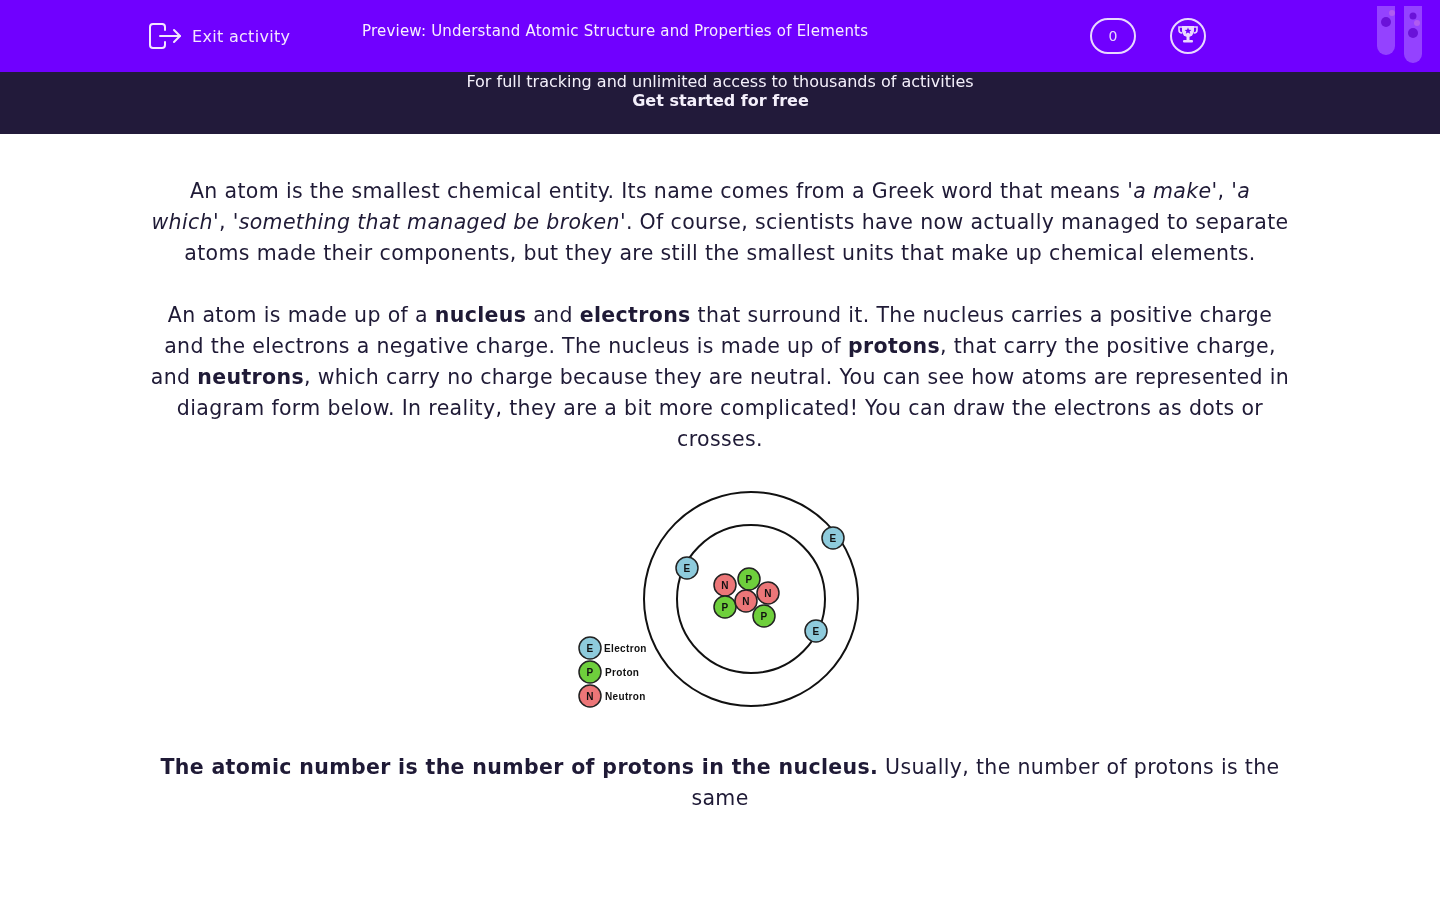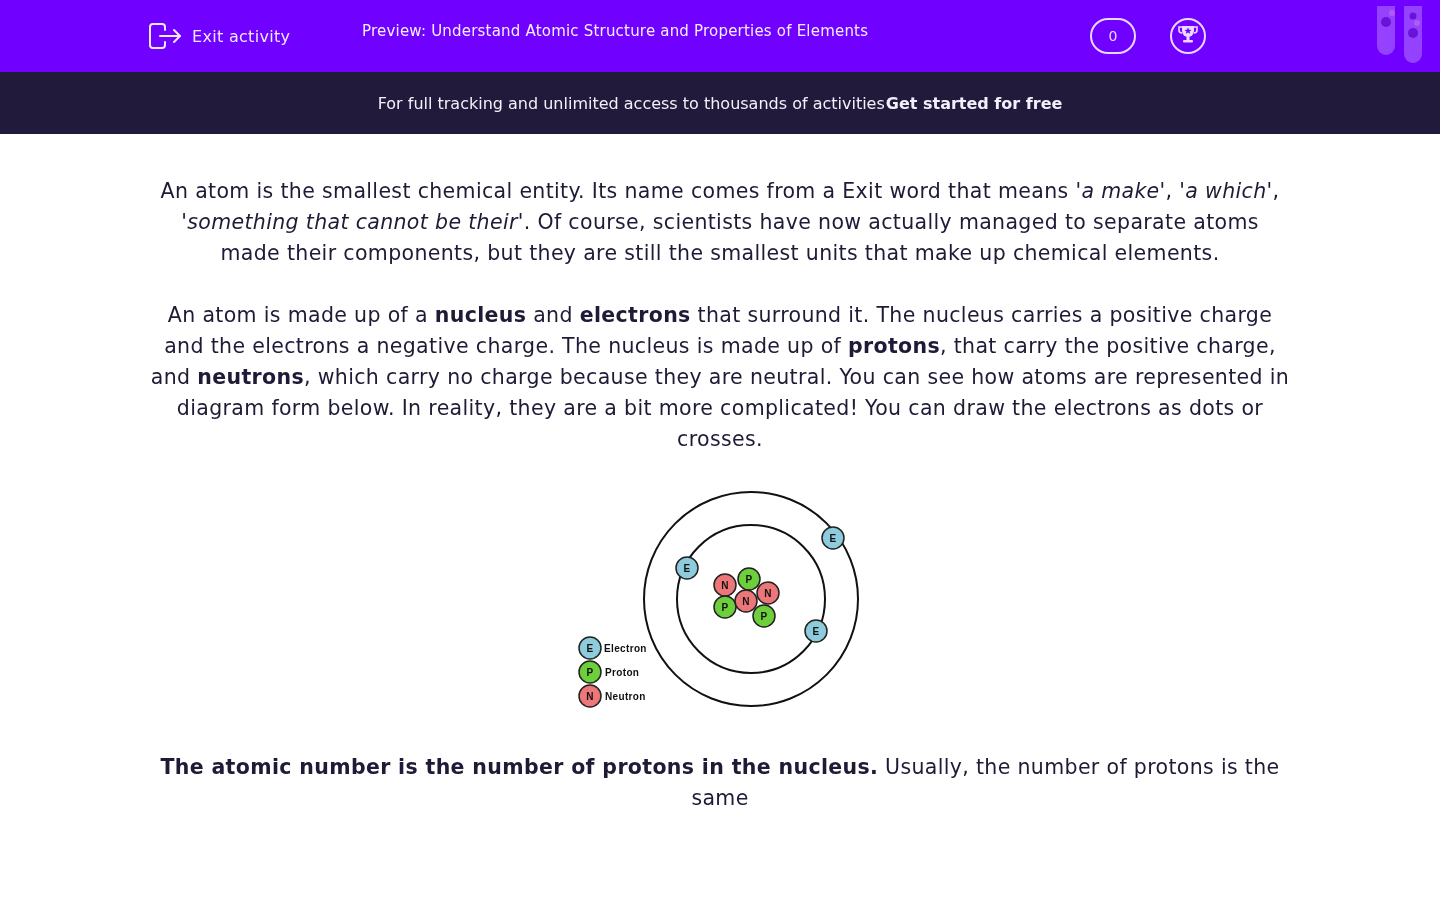--- a/index.html
+++ b/index.html
@@ -30,22 +30,23 @@
   .trophy-btn {
     position: absolute; left: 1170px; top: 18px; width: 36px; height: 36px;
     border: 2px solid #e9d8ff; border-radius: 50%;
     display: flex; align-items: center; justify-content: center;
   }
   .tubes { position: absolute; left: 1374px; top: 4px; }
 
   .promo {
     position: absolute; left: 0; top: 72px; width: 1440px; height: 62px;
     background: #221a3a; color: #f4f0fb;
-    display: flex; align-items: center; justify-content: center;
+    display: flex; align-items: center; justify-content: flex-start;
     font-size: 16px;
+    flex-direction: column;
   }
   .promo .cta { font-weight: bold; margin-left: 1px; cursor: pointer; }
 
   .content {
     position: absolute; left: 150px; top: 176px; width: 1140px;
     text-align: center; font-size: 20.5px; line-height: 31px;
     letter-spacing: 0.35px; color: #1f1a36;
   }
   .content p { margin-bottom: 31px; }
   .content b { font-weight: bold; }
@@ -103,21 +104,21 @@
     </svg>
   </div>
 </div>
 
 <div class="promo">
   <span>For full tracking and unlimited access to thousands of activities</span>
   <span class="cta">Get started for free</span>
 </div>
 
 <div class="content">
-  <p><span>An atom is the smallest chemical entity. Its name comes from a Exit word that means '</span><i>a make</i><span>', '</span><i>a which</i><span>', '</span><i>something that cannot be their</i><span>'. Of course, scientists have now actually managed to separate atoms made their components, but they are still the smallest units that make up chemical elements.</span></p>
+  <p><span>An atom is the smallest chemical entity. Its name comes from a Greek word that means '</span><i>a make</i><span>', '</span><i>a which</i><span>', '</span><i>something that managed be broken</i><span>'. Of course, scientists have now actually managed to separate atoms made their components, but they are still the smallest units that make up chemical elements.</span></p>
 
   <p><span>An atom is made up of a </span><b>nucleus</b><span> and </span><b>electrons</b><span> that surround it. The nucleus carries a positive charge and the electrons a negative charge. The nucleus is made up of </span><b>protons</b><span>, that carry the positive charge, and </span><b>neutrons</b><span>, which carry no charge because they are neutral. You can see how atoms are represented in diagram form below. In reality, they are a bit more complicated! You can draw the electrons as dots or crosses.</span></p>
 
   <div class="diagram">
     <svg width="320" height="230" viewBox="0 0 320 230" font-family="Liberation Sans, sans-serif" font-weight="bold">
       <circle cx="191" cy="113" r="107" fill="none" stroke="#111" stroke-width="2"></circle>
       <circle cx="191" cy="113" r="74" fill="none" stroke="#111" stroke-width="2"></circle>
       <g>
         <circle cx="273" cy="52" r="11" fill="#8ecbdc" stroke="#222" stroke-width="1.5"></circle>
         <text x="273" y="56" font-size="10" text-anchor="middle" fill="#111">E</text>

